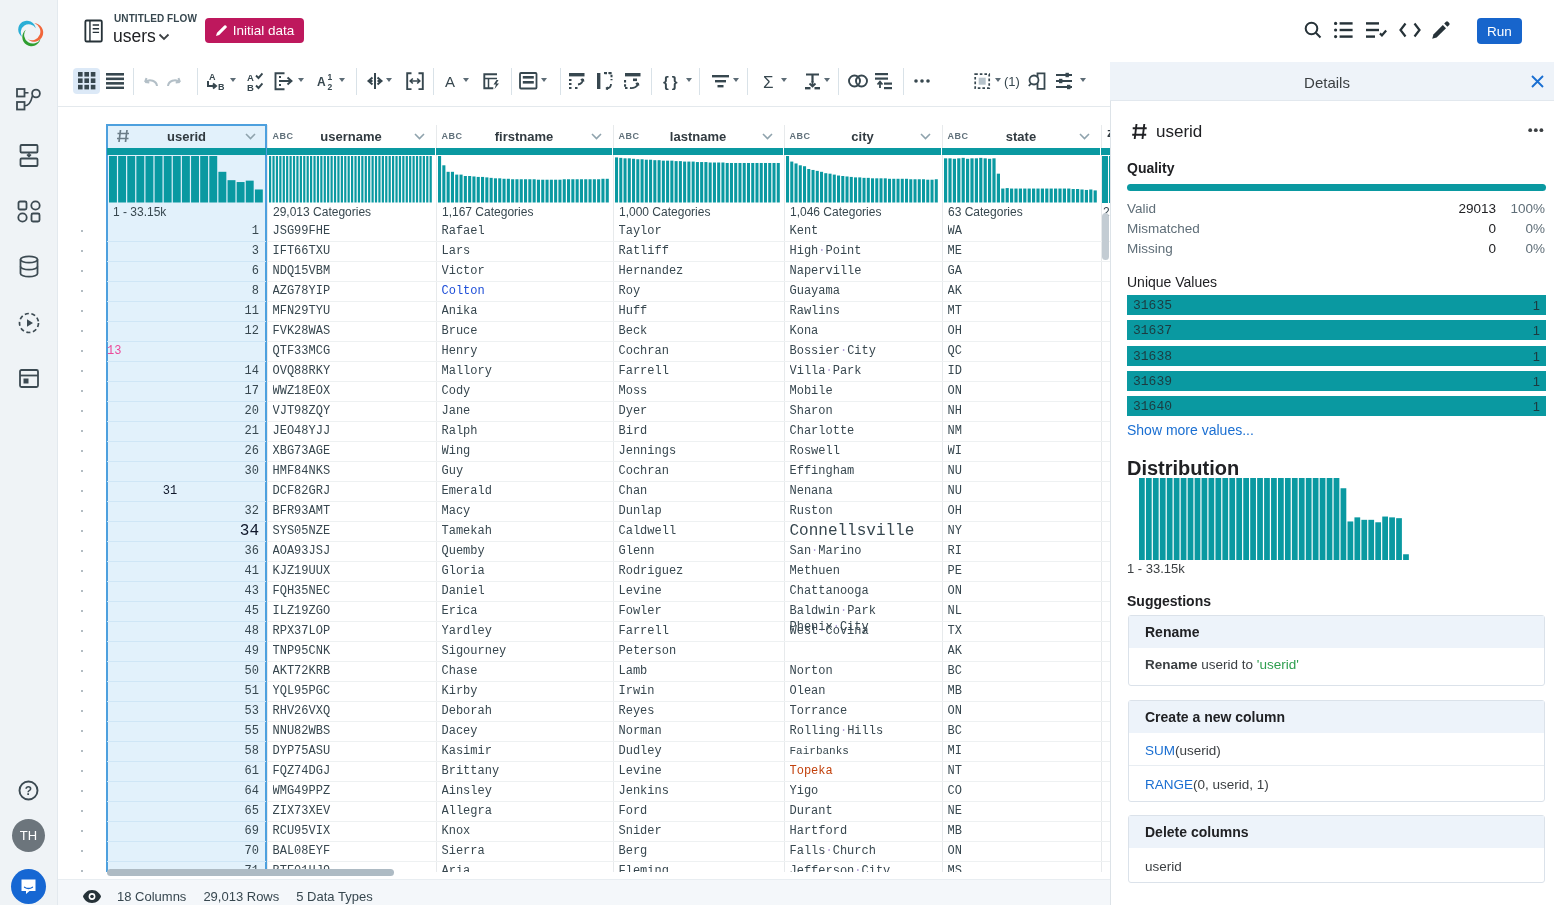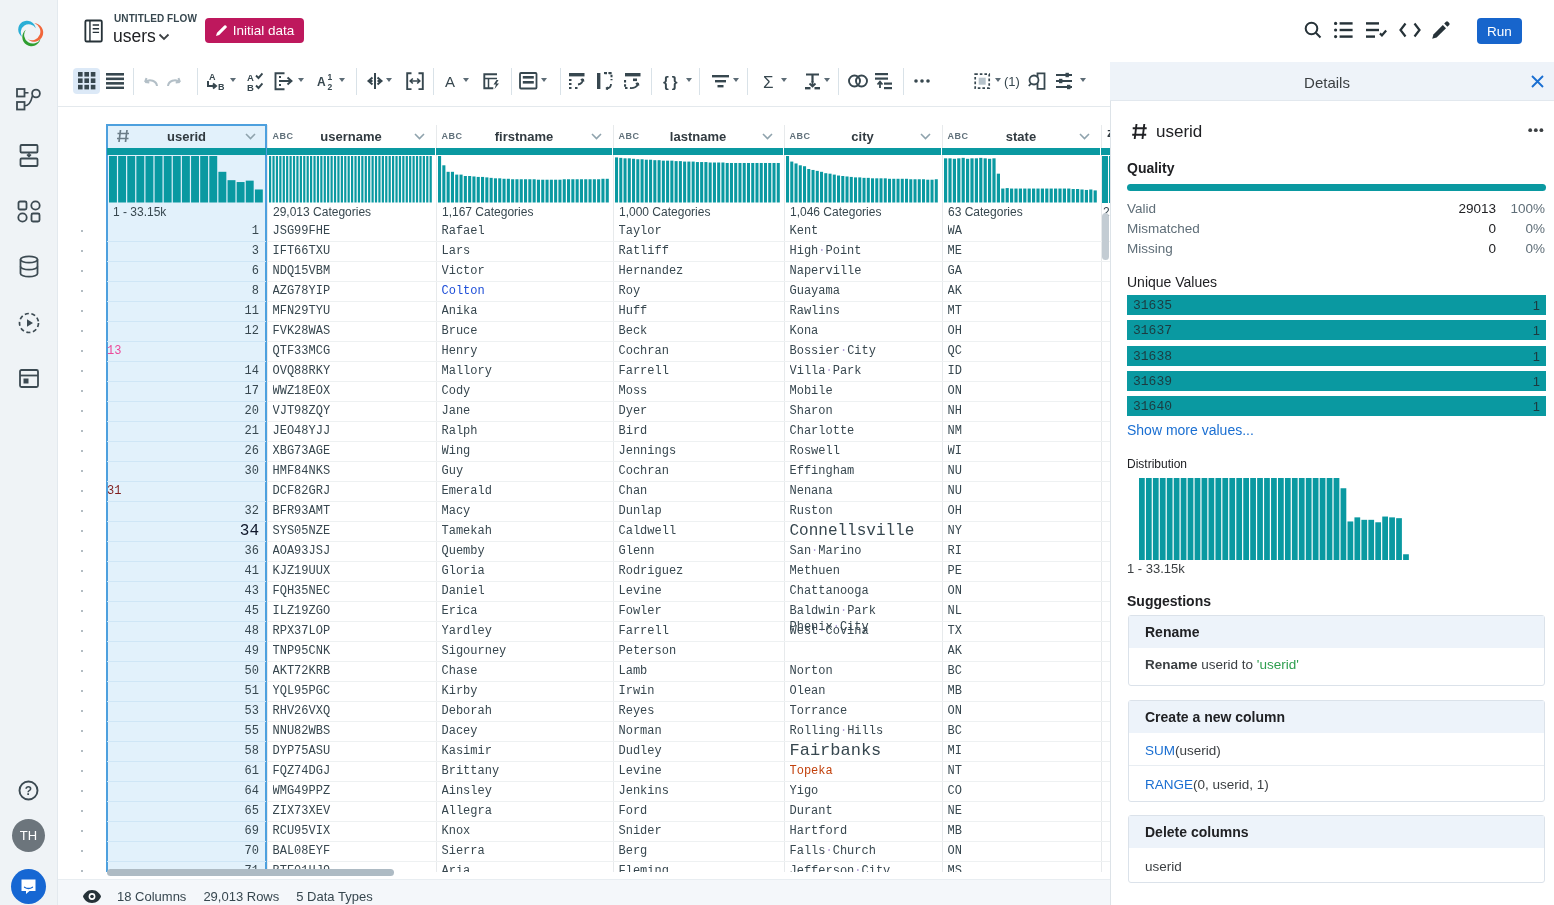--- a/index.html
+++ b/index.html
@@ -649,21 +649,21 @@
 <div class="abs" style="left:81px;top:450px;width:2.2px;height:2.2px;border-radius:50%;background:#9aa6ae"></div>
 <div class="abs mono" style="left:107px;top:460.5px;width:152px;height:20px;overflow:hidden;font-size:12px;color:#37474f;text-align:right;line-height:20px">30</div>
 <div class="abs mono" style="left:272.5px;top:460.5px;width:162.5px;height:20px;overflow:hidden;font-size:12px;color:#37474f;line-height:20px;white-space:nowrap">HMF84NKS</div>
 <div class="abs mono" style="left:441.5px;top:460.5px;width:170.5px;height:20px;overflow:hidden;font-size:12px;color:#37474f;line-height:20px;white-space:nowrap">Guy</div>
 <div class="abs mono" style="left:618.5px;top:460.5px;width:164.5px;height:20px;overflow:hidden;font-size:12px;color:#37474f;line-height:20px;white-space:nowrap">Cochran</div>
 <div class="abs mono" style="left:789.5px;top:460.5px;width:151.5px;height:20px;overflow:hidden;font-size:12px;color:#37474f;line-height:20px;white-space:nowrap">Effingham</div>
 <div class="abs mono" style="left:947.5px;top:460.5px;width:152.5px;height:20px;overflow:hidden;font-size:12px;color:#37474f;line-height:20px;white-space:nowrap">NU</div>
 <div class="abs" style="left:267px;top:480.5px;width:843px;height:1px;background:#eef1f2"></div>
 <div class="abs" style="left:107px;top:480.5px;width:159px;height:1px;background:#cfe6f6"></div>
 <div class="abs" style="left:81px;top:470px;width:2.2px;height:2.2px;border-radius:50%;background:#9aa6ae"></div>
-<div class="abs mono" style="left:107px;top:480.5px;width:152px;height:20px;overflow:hidden;font-size:12px;color:#7f1d1d;text-align:left;line-height:20px">31</div>
+<div class="abs mono" style="left:94px;top:480.5px;width:152px;height:20px;overflow:hidden;font-size:12px;color:#0f172a;text-align:center;line-height:20px">31</div>
 <div class="abs mono" style="left:272.5px;top:480.5px;width:162.5px;height:20px;overflow:hidden;font-size:12px;color:#37474f;line-height:20px;white-space:nowrap">DCF82GRJ</div>
 <div class="abs mono" style="left:441.5px;top:480.5px;width:170.5px;height:20px;overflow:hidden;font-size:12px;color:#37474f;line-height:20px;white-space:nowrap">Emerald</div>
 <div class="abs mono" style="left:618.5px;top:480.5px;width:164.5px;height:20px;overflow:hidden;font-size:12px;color:#37474f;line-height:20px;white-space:nowrap">Chan</div>
 <div class="abs mono" style="left:789.5px;top:480.5px;width:151.5px;height:20px;overflow:hidden;font-size:12px;color:#37474f;line-height:20px;white-space:nowrap">Nenana</div>
 <div class="abs mono" style="left:947.5px;top:480.5px;width:152.5px;height:20px;overflow:hidden;font-size:12px;color:#37474f;line-height:20px;white-space:nowrap">NU</div>
 <div class="abs" style="left:267px;top:500.5px;width:843px;height:1px;background:#eef1f2"></div>
 <div class="abs" style="left:107px;top:500.5px;width:159px;height:1px;background:#cfe6f6"></div>
 <div class="abs" style="left:81px;top:490px;width:2.2px;height:2.2px;border-radius:50%;background:#9aa6ae"></div>
 <div class="abs mono" style="left:107px;top:500.5px;width:152px;height:20px;overflow:hidden;font-size:12px;color:#37474f;text-align:right;line-height:20px">32</div>
 <div class="abs mono" style="left:272.5px;top:500.5px;width:162.5px;height:20px;overflow:hidden;font-size:12px;color:#37474f;line-height:20px;white-space:nowrap">BFR93AMT</div>
@@ -770,21 +770,21 @@
 <div class="abs mono" style="left:618.5px;top:720.5px;width:164.5px;height:20px;overflow:hidden;font-size:12px;color:#37474f;line-height:20px;white-space:nowrap">Norman</div>
 <div class="abs mono" style="left:789.5px;top:720.5px;width:151.5px;height:20px;overflow:hidden;font-size:12px;color:#37474f;line-height:20px;white-space:nowrap">Rolling<span style="color:#b39ddb">·</span>Hills</div>
 <div class="abs mono" style="left:947.5px;top:720.5px;width:152.5px;height:20px;overflow:hidden;font-size:12px;color:#37474f;line-height:20px;white-space:nowrap">BC</div>
 <div class="abs" style="left:267px;top:740.5px;width:843px;height:1px;background:#eef1f2"></div>
 <div class="abs" style="left:107px;top:740.5px;width:159px;height:1px;background:#cfe6f6"></div>
 <div class="abs" style="left:81px;top:730px;width:2.2px;height:2.2px;border-radius:50%;background:#9aa6ae"></div>
 <div class="abs mono" style="left:107px;top:740.5px;width:152px;height:20px;overflow:hidden;font-size:12px;color:#37474f;text-align:right;line-height:20px">58</div>
 <div class="abs mono" style="left:272.5px;top:740.5px;width:162.5px;height:20px;overflow:hidden;font-size:12px;color:#37474f;line-height:20px;white-space:nowrap">DYP75ASU</div>
 <div class="abs mono" style="left:441.5px;top:740.5px;width:170.5px;height:20px;overflow:hidden;font-size:12px;color:#37474f;line-height:20px;white-space:nowrap">Kasimir</div>
 <div class="abs mono" style="left:618.5px;top:740.5px;width:164.5px;height:20px;overflow:hidden;font-size:12px;color:#37474f;line-height:20px;white-space:nowrap">Dudley</div>
-<div class="abs mono" style="left:789.5px;top:740.5px;width:151.5px;height:20px;overflow:hidden;font-size:17px;color:#37474f;line-height:20px;white-space:nowrap">Fairbanks</div>
+<div class="abs mono" style="left:789.5px;top:740.5px;width:151.5px;height:20px;overflow:hidden;font-size:11px;color:#37474f;line-height:20px;white-space:nowrap">Fairbanks</div>
 <div class="abs mono" style="left:947.5px;top:740.5px;width:152.5px;height:20px;overflow:hidden;font-size:12px;color:#37474f;line-height:20px;white-space:nowrap">MI</div>
 <div class="abs" style="left:267px;top:760.5px;width:843px;height:1px;background:#eef1f2"></div>
 <div class="abs" style="left:107px;top:760.5px;width:159px;height:1px;background:#cfe6f6"></div>
 <div class="abs" style="left:81px;top:750px;width:2.2px;height:2.2px;border-radius:50%;background:#9aa6ae"></div>
 <div class="abs mono" style="left:107px;top:760.5px;width:152px;height:20px;overflow:hidden;font-size:12px;color:#37474f;text-align:right;line-height:20px">61</div>
 <div class="abs mono" style="left:272.5px;top:760.5px;width:162.5px;height:20px;overflow:hidden;font-size:12px;color:#37474f;line-height:20px;white-space:nowrap">FQZ74DGJ</div>
 <div class="abs mono" style="left:441.5px;top:760.5px;width:170.5px;height:20px;overflow:hidden;font-size:12px;color:#37474f;line-height:20px;white-space:nowrap">Brittany</div>
 <div class="abs mono" style="left:618.5px;top:760.5px;width:164.5px;height:20px;overflow:hidden;font-size:12px;color:#37474f;line-height:20px;white-space:nowrap">Levine</div>
 <div class="abs mono" style="left:789.5px;top:760.5px;width:151.5px;height:20px;overflow:hidden;font-size:12px;color:#c2410c;line-height:20px;white-space:nowrap">Topeka</div>
 <div class="abs mono" style="left:947.5px;top:760.5px;width:152.5px;height:20px;overflow:hidden;font-size:12px;color:#37474f;line-height:20px;white-space:nowrap">NT</div>
@@ -879,21 +879,21 @@
 <div class="abs" style="left:1127px;top:345.5px;width:419px;height:20px;background:#0a99a1"></div>
 <div class="abs mono" style="left:1133px;top:348.5px;font-size:13px;color:#1c3b40">31638</div>
 <div class="abs" style="left:1440px;top:348.5px;width:100px;text-align:right;font-size:13px;color:#1c3b40">1</div>
 <div class="abs" style="left:1127px;top:370.8px;width:419px;height:20px;background:#0a99a1"></div>
 <div class="abs mono" style="left:1133px;top:373.8px;font-size:13px;color:#1c3b40">31639</div>
 <div class="abs" style="left:1440px;top:373.8px;width:100px;text-align:right;font-size:13px;color:#1c3b40">1</div>
 <div class="abs" style="left:1127px;top:396.0px;width:419px;height:20px;background:#0a99a1"></div>
 <div class="abs mono" style="left:1133px;top:399.0px;font-size:13px;color:#1c3b40">31640</div>
 <div class="abs" style="left:1440px;top:399.0px;width:100px;text-align:right;font-size:13px;color:#1c3b40">1</div>
 <div class="abs" style="left:1127px;top:422px;font-size:14px;color:#1a6fd2">Show more values...</div>
-<div class="abs" style="left:1127px;top:457px;font-size:12px;font-weight:normal;color:#202124">Distribution</div>
+<div class="abs" style="left:1127px;top:457px;font-size:20px;font-weight:bold;color:#202124">Distribution</div>
 <svg style="position:absolute;left:1139px;top:478px" width="272" height="82" viewBox="0 0 272 82" fill="#0a99a1">
     <rect x="0.00" y="0.00" width="5.75" height="82.00"></rect>
     <rect x="6.95" y="0.00" width="5.75" height="82.00"></rect>
     <rect x="13.90" y="0.00" width="5.75" height="82.00"></rect>
     <rect x="20.85" y="0.00" width="5.75" height="82.00"></rect>
     <rect x="27.80" y="0.00" width="5.75" height="82.00"></rect>
     <rect x="34.75" y="0.00" width="5.75" height="82.00"></rect>
     <rect x="41.70" y="0.00" width="5.75" height="82.00"></rect>
     <rect x="48.65" y="0.00" width="5.75" height="82.00"></rect>
     <rect x="55.60" y="0.00" width="5.75" height="82.00"></rect>

